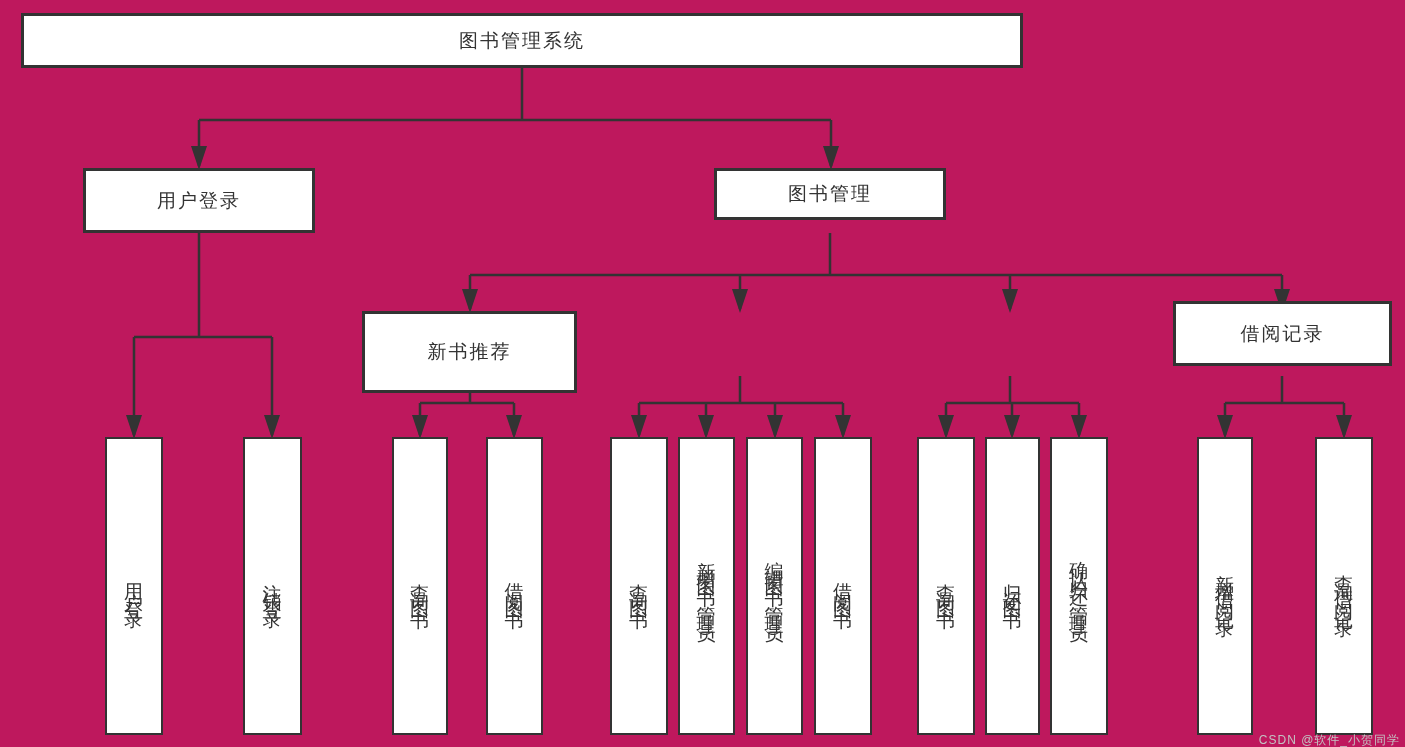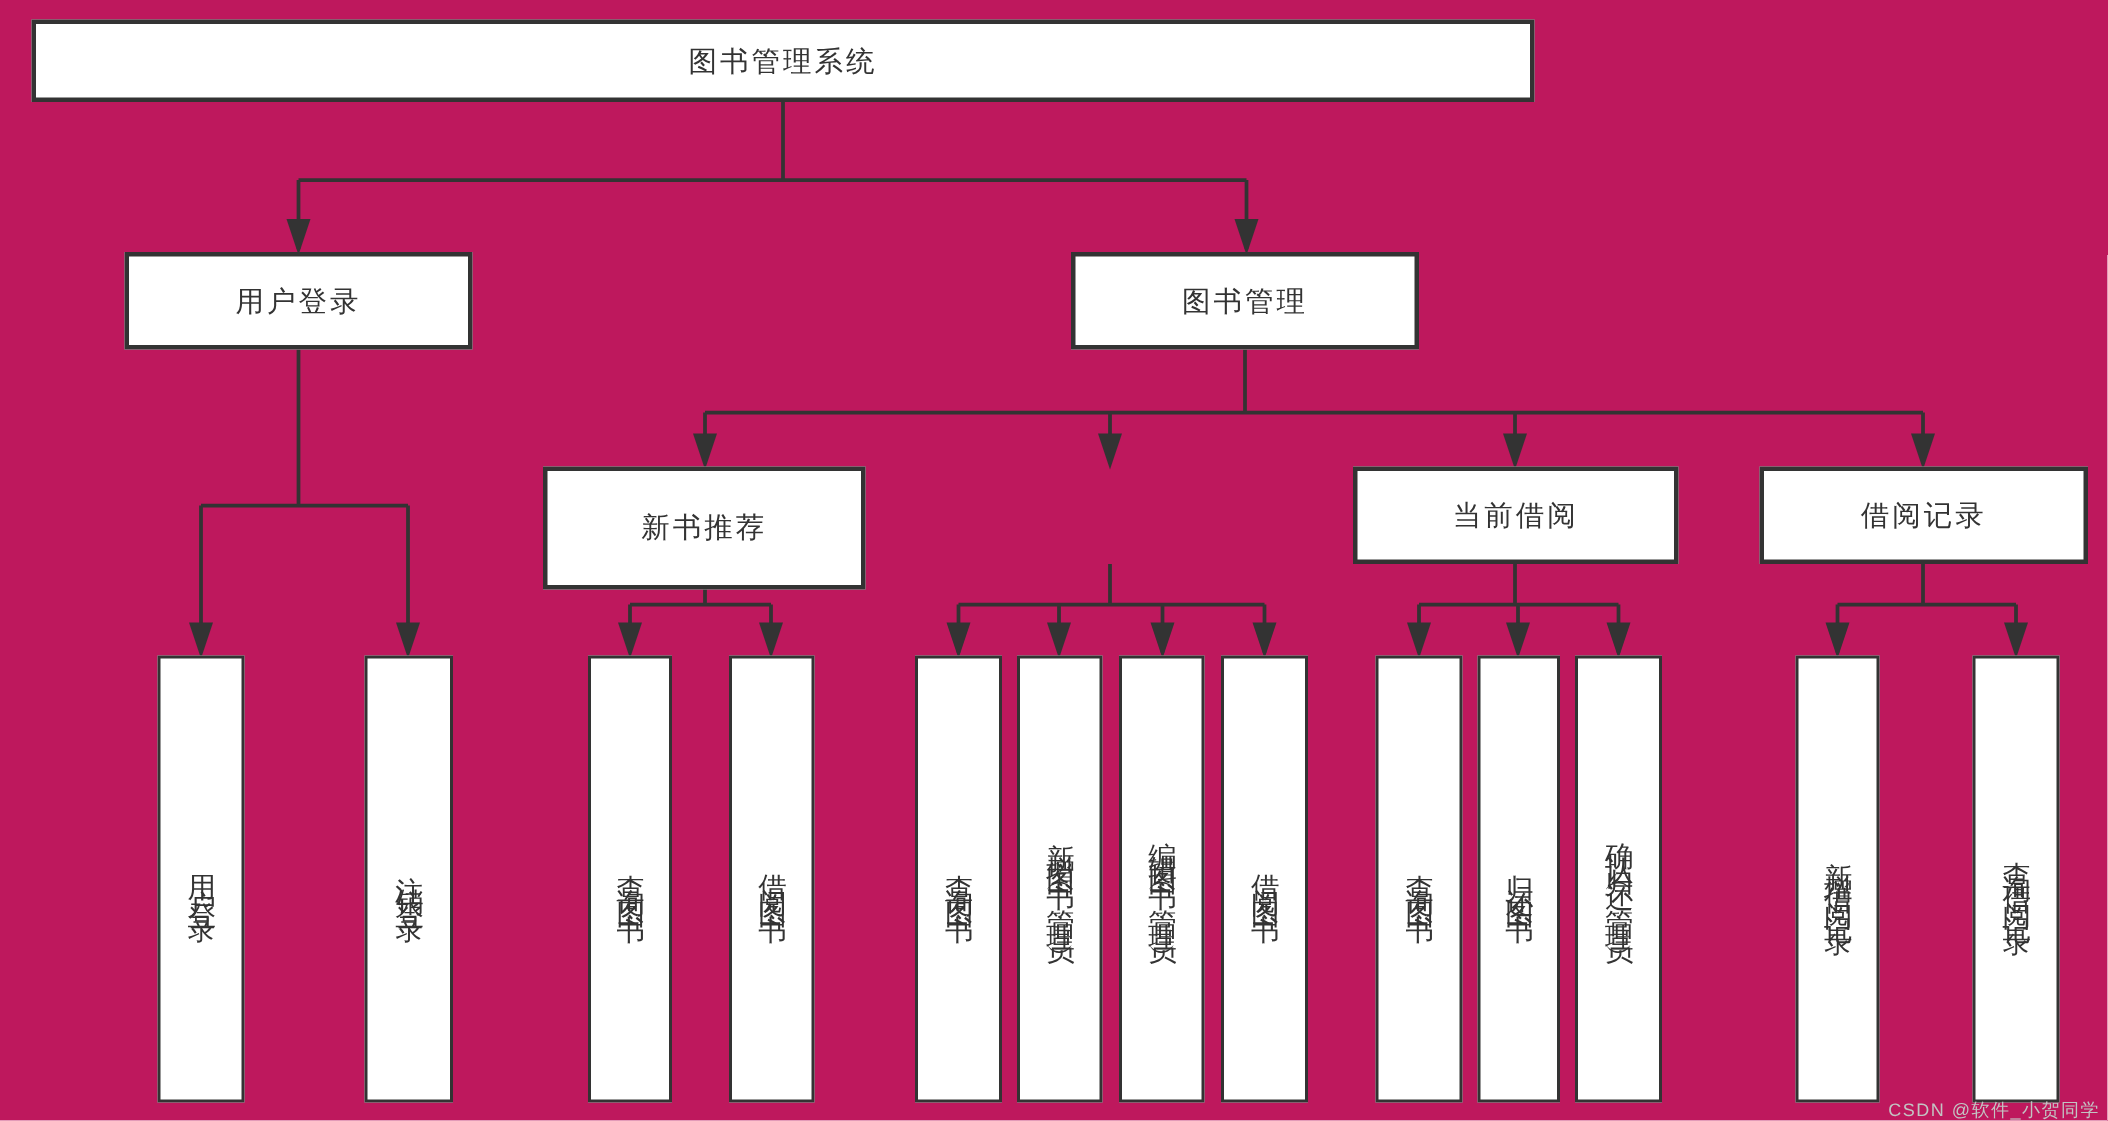--- a/index.html
+++ b/index.html
@@ -69,25 +69,24 @@
       <polygon points="1004,415 1020,415 1012,439"></polygon>
       <polygon points="1071,415 1087,415 1079,439"></polygon>
       <polygon points="1217,415 1233,415 1225,439"></polygon>
       <polygon points="1336,415 1352,415 1344,439"></polygon>
     </g>
   </svg>
 
   <div class="hbox" style="left:21px;top:13px;width:1002px;height:55px">图书管理系统</div>
 
   <div class="hbox" style="left:83px;top:168px;width:232px;height:65px">用户登录</div>
-  <div class="hbox" style="left:714px;top:168px;width:232px;height:65px">图书管理</div>
+  <div class="hbox" style="left:714px;top:168px;width:232px;height:52px">图书管理</div>
 
   <div class="hbox" style="left:362px;top:311px;width:215px;height:82px">新书推荐</div>
-  <div class="hbox" style="left:902px;top:311px;width:217px;height:65px">当前借阅</div>
-  <div class="hbox" style="left:1173px;top:311px;width:219px;height:65px">借阅记录</div>
+  <div class="hbox" style="left:1173px;top:301px;width:219px;height:65px">借阅记录</div>
 
   <div class="vbox" style="left:105px;width:58px">用户登录</div>
   <div class="vbox" style="left:243px;width:59px">注销登录</div>
 
   <div class="vbox" style="left:392px;width:56px">查询图书</div>
   <div class="vbox" style="left:486px;width:57px">借阅图书</div>
 
   <div class="vbox" style="left:610px;width:58px">查询图书</div>
   <div class="vbox" style="left:678px;width:57px">新增图书（管理员）</div>
   <div class="vbox" style="left:746px;width:57px">编辑图书（管理员）</div>

